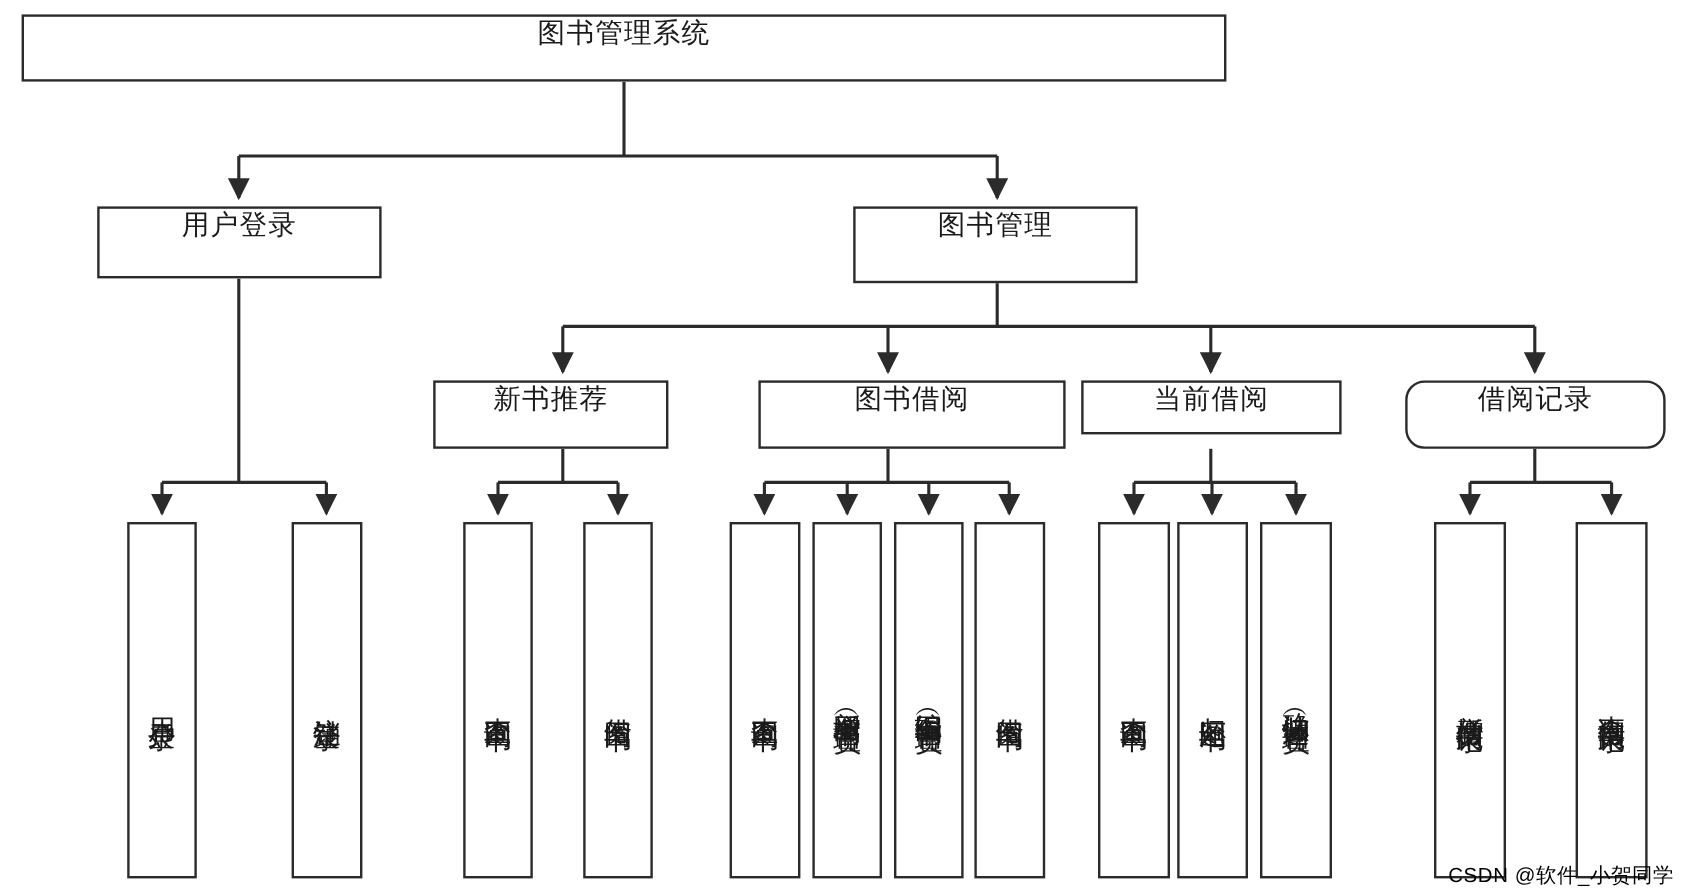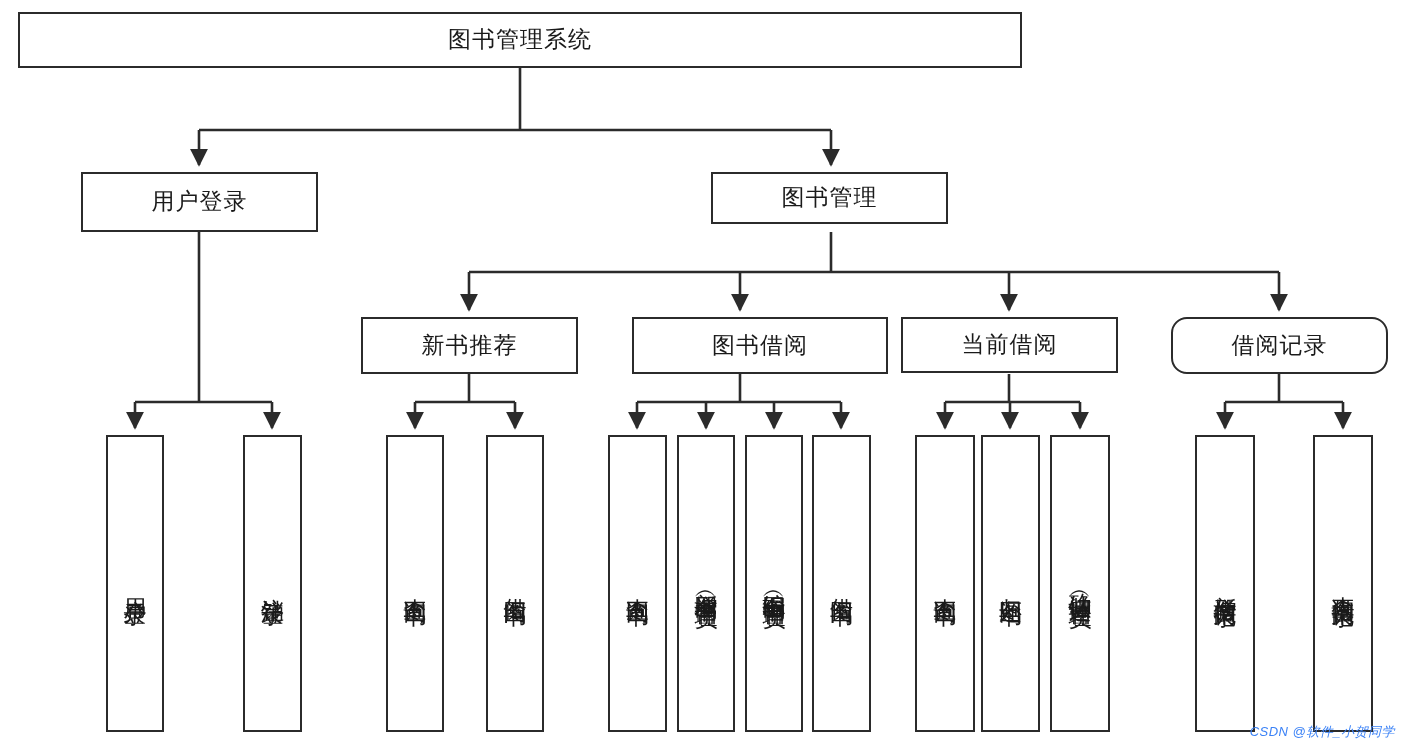--- a/index.html
+++ b/index.html
@@ -24,21 +24,20 @@
     width: 1405px;
     height: 747px;
     pointer-events: none;
   }
   .node {
     position: absolute;
     box-sizing: border-box;
     border: 2.5px solid #2b2b2b;
     background: #ffffff;
     display: flex;
-    align-items: center;
     justify-content: center;
     color: #1a1a1a;
   }
   .node.horiz {
     font-size: 23px;
     letter-spacing: 1px;
     line-height: 1.2;
   }
   .node.vert {
     writing-mode: vertical-rl;
@@ -54,26 +53,25 @@
   .node.vert .vtext {
     writing-mode: vertical-rl;
     text-orientation: upright;
     white-space: nowrap;
     display: block;
   }
   #watermark {
     position: absolute;
     right: 10px;
     bottom: 6px;
-    font-size: 13px;
-    color: #3b82f6;
+    font-size: 17px;
+    color: #000000;
     letter-spacing: 0.5px;
     white-space: nowrap;
     user-select: none;
-    font-style: italic;
   }
 </style>
 </head>
 <body>
 
 <div id="diagram">
 
   <svg id="edges" viewBox="0 0 1405 747" xmlns="http://www.w3.org/2000/svg">
     <defs>
       <marker id="arrow" viewBox="0 0 10 10" refX="9" refY="5" markerWidth="7" markerHeight="7" orient="auto-start-reverse">
@@ -124,31 +122,31 @@
     </g>
   </svg>
 
   <div class="node horiz" style="left:18px; top:12px; width:1004px; height:56px;">
     <span>图书管理系统</span>
   </div>
 
   <div class="node horiz" style="left:81px; top:172px; width:237px; height:60px;">
     <span>用户登录</span>
   </div>
-  <div class="node horiz" style="left:711px; top:172px; width:237px; height:52px;">
+  <div class="node horiz" style="left:711px; top:172px; width:237px; height:64px;">
     <span>图书管理</span>
   </div>
 
-  <div class="node horiz" style="left:361px; top:317px; width:217px; height:57px;">
+  <div class="node horiz" style="left:361px; top:317px; width:196px; height:57px;">
     <span>新书推荐</span>
   </div>
   <div class="node horiz" style="left:632px; top:317px; width:256px; height:57px;">
     <span>图书借阅</span>
   </div>
-  <div class="node horiz" style="left:901px; top:317px; width:217px; height:56px;">
+  <div class="node horiz" style="left:901px; top:317px; width:217px; height:45px;">
     <span>当前借阅</span>
   </div>
   <div class="node horiz" style="left:1171px; top:317px; width:217px; height:57px;border-radius:16px;">
     <span>借阅记录</span>
   </div>
 
   <div class="node vert" style="left:106px; top:435px; width:58px; height:297px;">
     <span class="vtext">用户登录</span>
   </div>
   <div class="node vert" style="left:243px; top:435px; width:59px; height:297px;">

